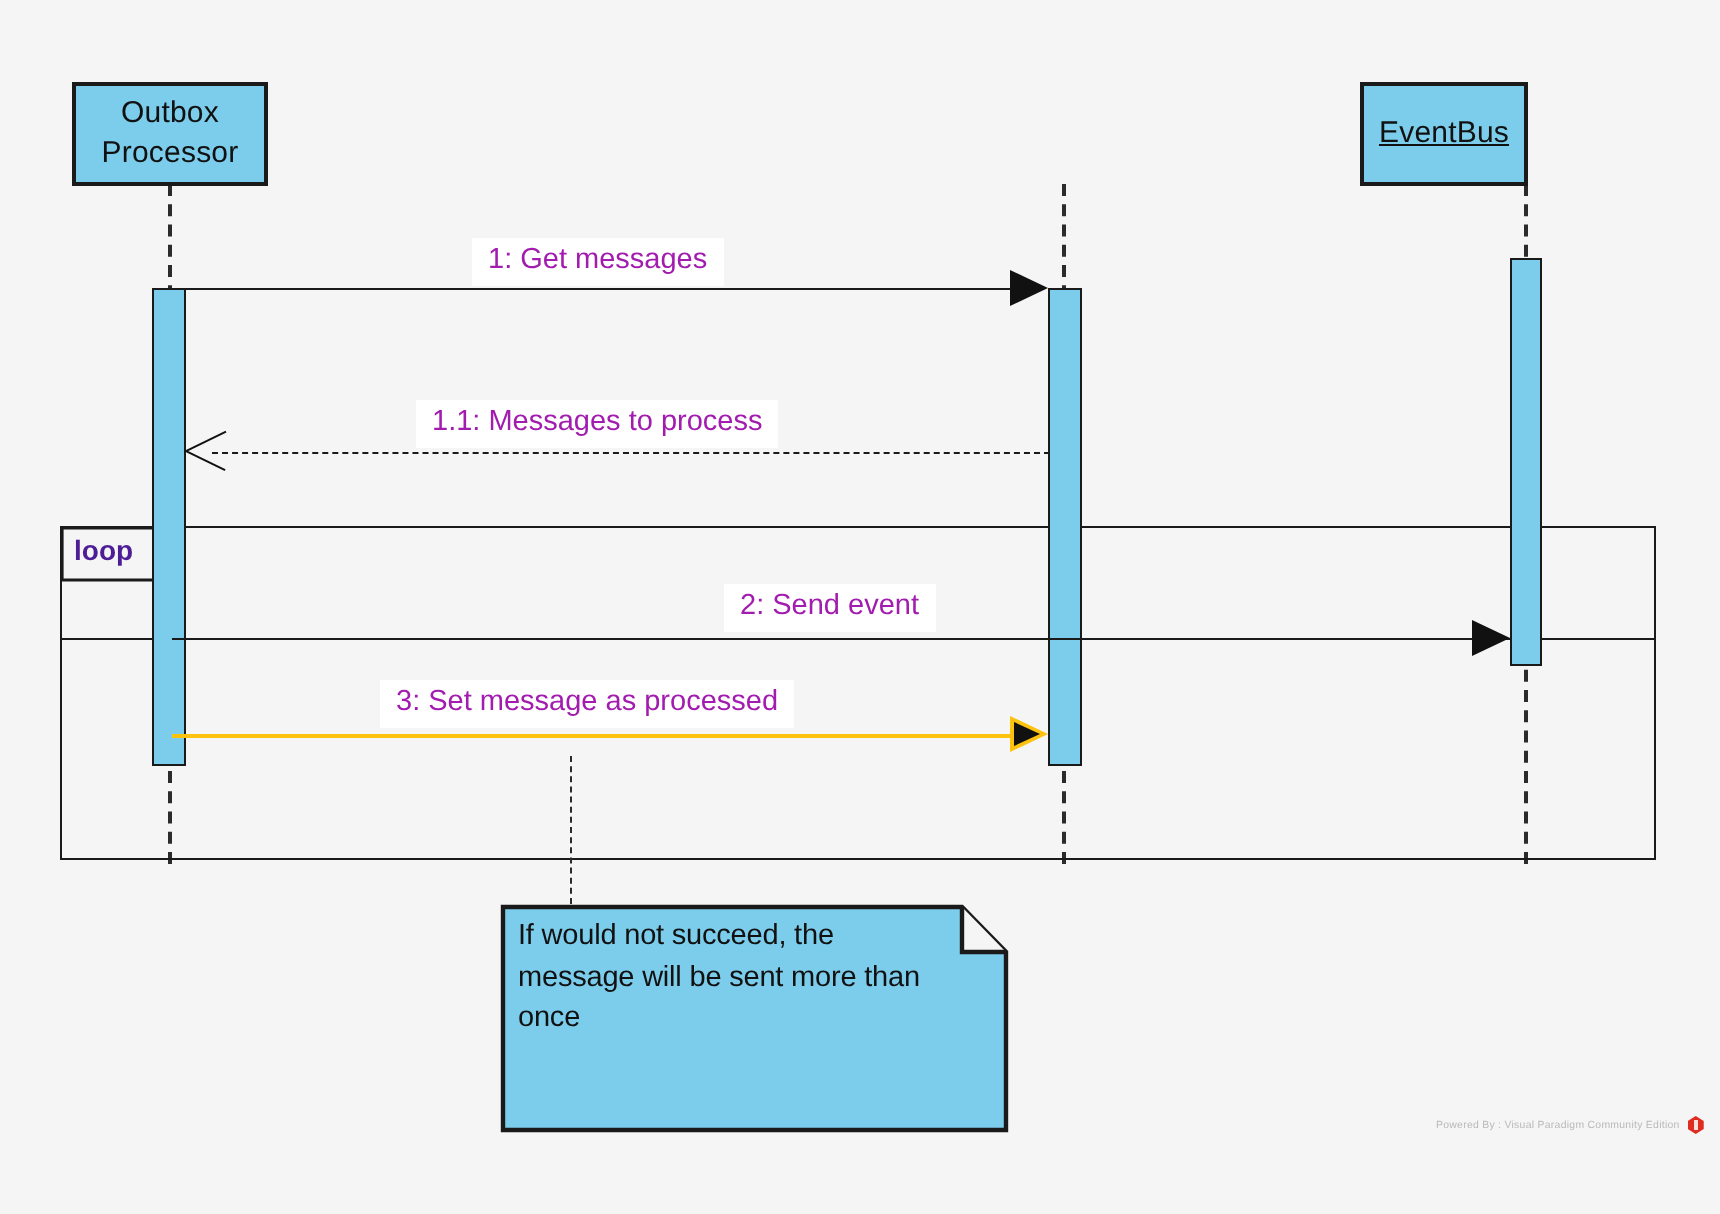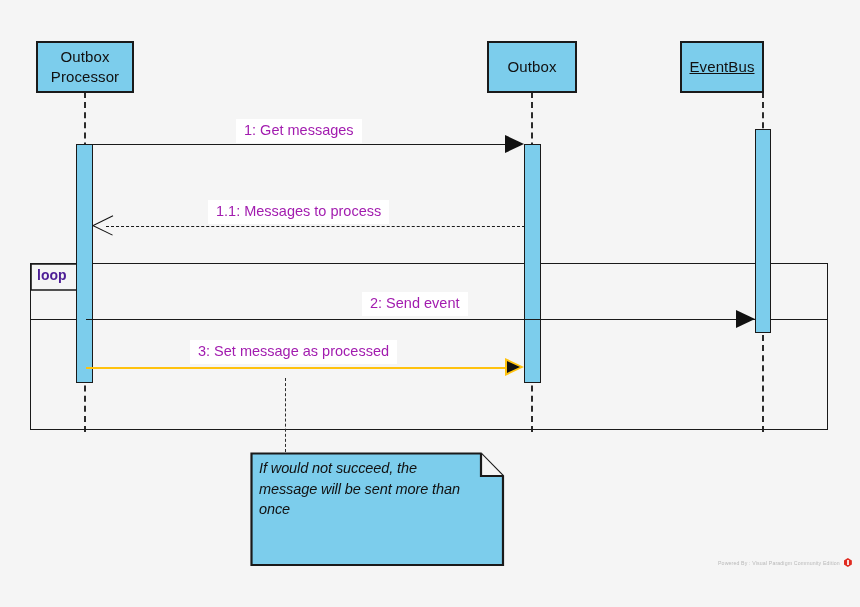--- a/index.html
+++ b/index.html
@@ -130,21 +130,20 @@
     box-sizing:border-box;
   }
   .note-text{
     position:absolute;
     left:9px;top:7px;
     width:206px;
     font-size:14.5px;
     line-height:1.42;
     color:#111;
     letter-spacing:-.1px;
-    font-style:italic;
   }
   .note-connector{
     position:absolute;
     width:0;
     border-left:1.8px dashed #2b2b2b;
   }
 
   
   .watermark{
     position:absolute;
@@ -171,23 +170,20 @@
 <div id="canvas">
 
   <div class="lifeline" style="left:84px;top:92px;height:340px;"></div>
   <div class="lifeline" style="left:531px;top:92px;height:340px;"></div>
   <div class="lifeline" style="left:762px;top:92px;height:340px;"></div>
 
   <div class="actor-box" style="left:36px;top:41px;width:98px;height:52px;">
     <span class="actor-label">Outbox Processor</span>
   </div>
 
-  <div class="actor-box" style="left:487px;top:41px;width:90px;height:52px;">
-    <span class="actor-label">Outbox</span>
-  </div>
 
   <div class="actor-box" style="left:680px;top:41px;width:84px;height:52px;text-decoration:underline;">
     <span class="actor-label">EventBus</span>
   </div>
 
   <div class="fragment" style="left:30px;top:263px;width:798px;height:167px;"></div>
 
   <svg class="fragment-tab-shape" width="62" height="28" style="left:30px;top:263px;">
     <polygon points="1,1 51,1 61,13 61,27 1,27" fill="#f5f5f5" stroke="#1a1a1a" stroke-width="1.6"></polygon>
   </svg>

